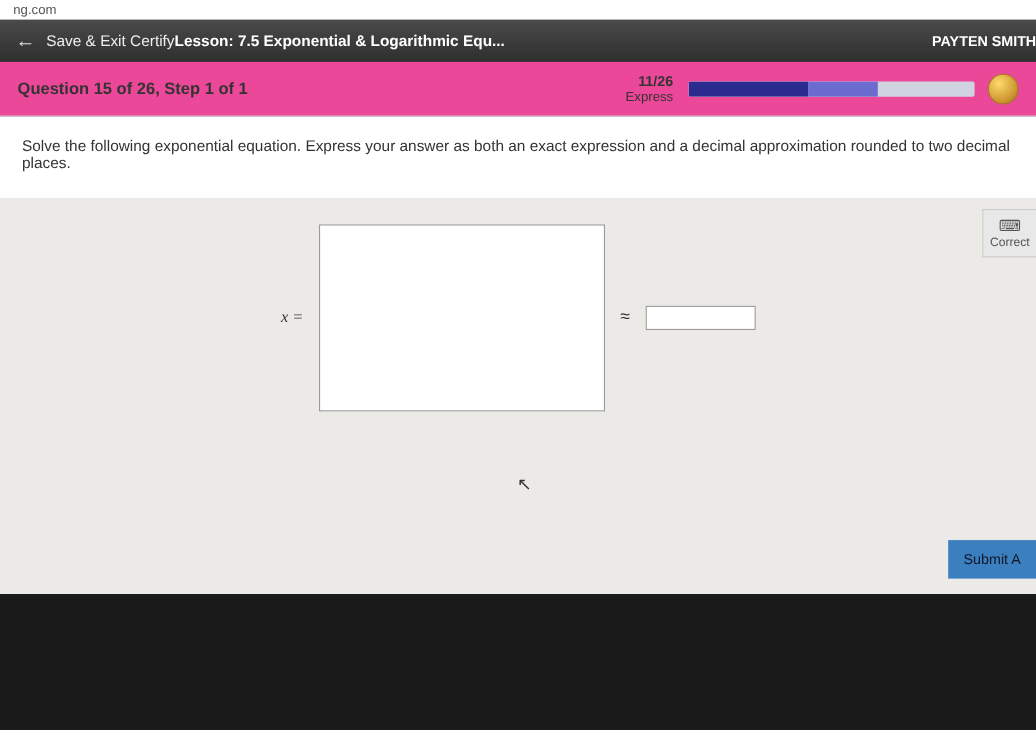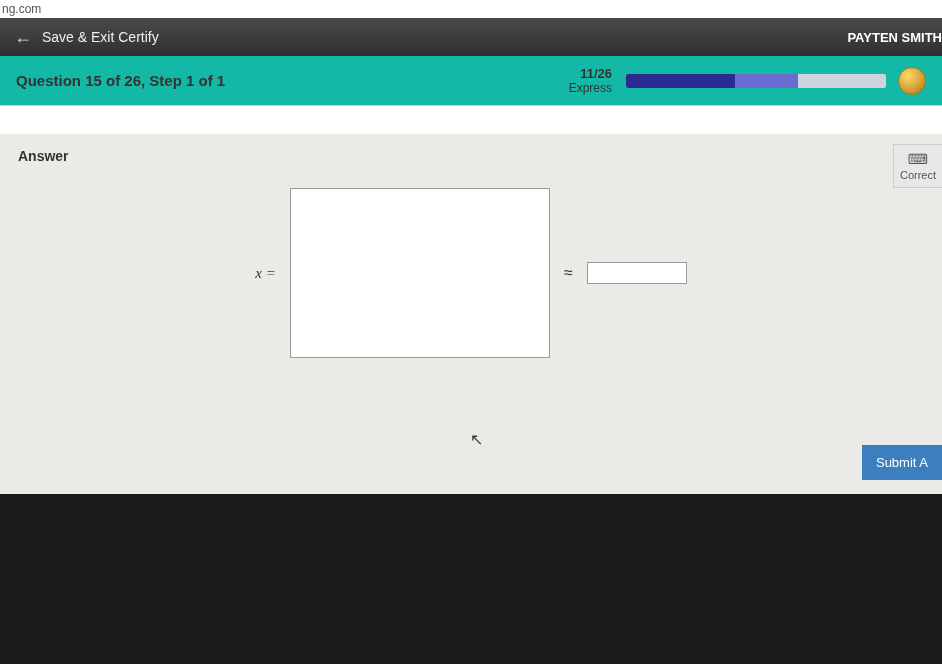--- a/index.html
+++ b/index.html
@@ -8,21 +8,21 @@
       background: #1a1a1a;
       width: 942px;
       height: 664px;
       overflow: hidden;
       position: relative;
     }
     .url-bar {
       background: #fff;
       color: #555;
       font-size: 12px;
-      padding: 2px 2px;
+      padding: 2px 12px;
       height: 18px;
     }
     .header-bar {
       background: linear-gradient(to bottom, #4a4a4a, #2f2f2f);
       height: 38px;
       display: flex;
       align-items: center;
       color: #fff;
       padding: 0 14px;
       font-size: 14px;
@@ -44,21 +44,21 @@
     }
     .student-name {
       position: absolute;
       right: 0;
       color: #fff;
       font-size: 13px;
       font-weight: bold;
       margin-left: 29px;
     }
     .question-header {
-      background: #14b8a6;
+      background: #ec4899;
       border-bottom: 1px solid #ccc;
       display: flex;
       align-items: center;
       padding: 10px 16px;
       height: 50px;
     }
     .question-info {
       font-size: 15px;
       font-weight: bold;
       color: #333;
@@ -185,21 +185,21 @@
       border: 1px solid #9a9a9a;
       background: #fff;
       padding: 2px 4px;
       font-size: 13px;
     }
     .submit-btn {
       position: absolute;
       right: 0;
       bottom: 14px;
       background: #3b7fbf;
-      color: #ffffff;
+      color: #0f172a;
       border: none;
       padding: 10px 14px;
       font-size: 13px;
       cursor: pointer;
     }
     .cursor-pointer {
       position: absolute;
       left: 470px;
       top: 430px;
       font-size: 16px;
@@ -210,41 +210,42 @@
 </head>
 <body>
 
 <div class="url-bar">
   <span>ng.com</span>
 </div>
 
 <div class="header-bar">
   <span class="back-arrow">←</span>
   <span class="save-exit">Save &amp; Exit Certify</span>
+  <span class="lesson-title">Lesson: 7.5 Exponential &amp; Logarithmic Equ...</span>
   <span class="student-name">PAYTEN SMITH</span>
 </div>
 
 <div class="question-header">
   <div class="question-info">Question 15 of 26, Step 1 of 1</div>
   <div class="score-box">
     <div class="fraction">11/26</div>
     <div>Express</div>
   </div>
   <div class="progress-wrap">
     <div class="progress-fill"></div>
     <div class="progress-partial"></div>
   </div>
   <div class="coin-icon"></div>
 </div>
 
 <div class="content-area">
+  <div class="prompt-text">Solve the following exponential equation. Express your answer as both an exact expression and a decimal approximation rounded to two decimal places.</div>
 </div>
 
 <div class="answer-section">
-  <div class="answer-label">Answer</div>
 
   <div class="keyboard-tab">
     <span class="kb-icon">⌨</span>
     <span>Correct</span>
   </div>
 
 
   <div class="input-row">
     <span class="x-equals">x =</span>
     <div class="exact-input"></div>

